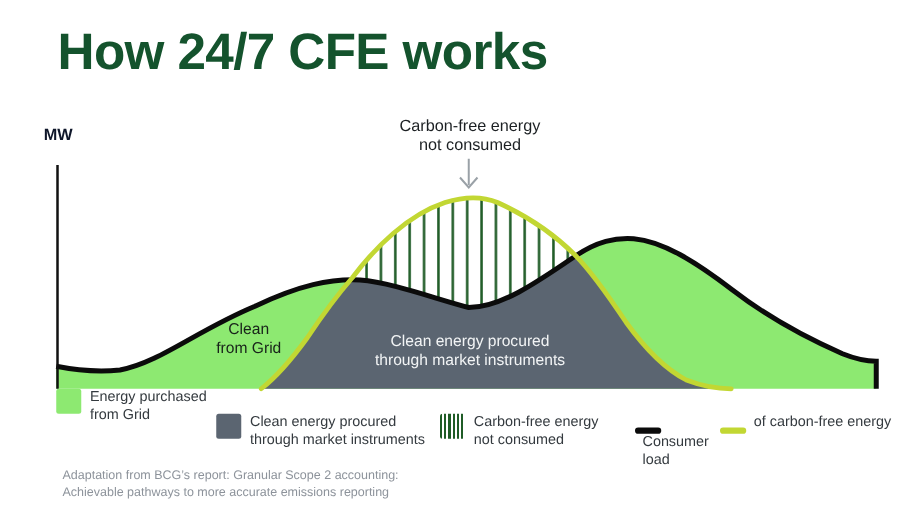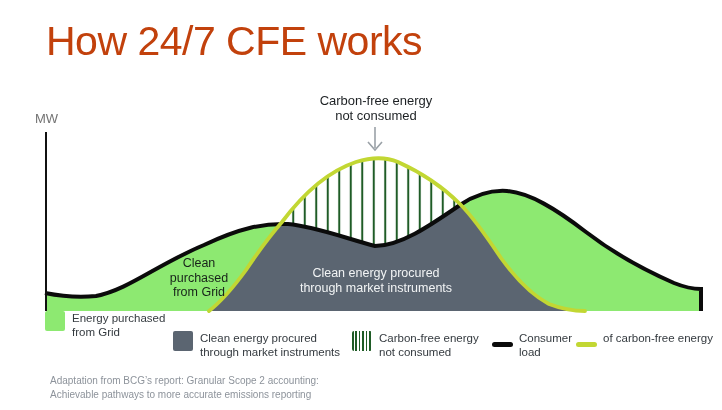--- a/index.html
+++ b/index.html
@@ -2,24 +2,24 @@
 <html><head>
 <meta charset="utf-8">
 <style>
   html,body{margin:0;padding:0;background:#fff;}
   #stage{
     position:relative;width:722px;height:410px;background:#ffffff;
     font-family:"Liberation Sans", sans-serif;overflow:hidden;
   }
   .abs{position:absolute;}
   #title{
-    left:46px;top:18px;font-size:41px;font-weight:400;color:#c2410c;
+    left:46px;top:18px;font-size:41px;font-weight:700;color:#14532d;
     letter-spacing:-0.5px;white-space:nowrap;
   }
-  #mw-label{left:35px;top:111px;font-size:13px;color:#737373;}
+  #mw-label{left:35px;top:100px;font-size:13px;color:#0f172a;font-weight:bold;}
   #annotation{
     left:290px;top:93px;width:172px;text-align:center;
     font-size:13px;line-height:15px;color:#1c2023;
   }
   #annotation span{display:block;}
   .area-label{text-align:center;font-size:12.5px;line-height:14.5px;}
   .area-label span{display:block;}
   #grid-label{left:153px;top:256px;width:92px;color:#18231a;}
   #market-label{left:288px;top:266px;width:176px;color:#f2f4f5;}
   #chart-svg{left:0;top:0;}
@@ -110,21 +110,20 @@
     <line x1="46" y1="132" x2="46" y2="311" stroke="#111111" stroke-width="2"></line>
 
     <g stroke="#9aa1a7" stroke-width="1.6" fill="none">
       <line x1="375" y1="127" x2="375" y2="148"></line>
       <polyline points="368,142 375,150 382,142"></polyline>
     </g>
   </svg>
 
   <div id="grid-label" class="abs area-label">
     <span>Clean</span>
-    <span>purchased</span>
     <span>from Grid</span>
   </div>
 
   <div id="market-label" class="abs area-label">
     <span>Clean energy procured</span>
     <span>through market instruments</span>
   </div>
 
   <div class="abs legend-item" style="left:45px;top:311px;">
     <div class="swatch-box" style="background:#8de971;"></div>
@@ -143,21 +142,21 @@
   </div>
 
   <div class="abs legend-item" style="left:352px;top:331px;">
     <div class="swatch-box" style="background:repeating-linear-gradient(90deg,#1f5c26 0 1.7px,#ffffff 1.7px 3.4px);"></div>
     <div class="legend-text" style="margin-left:7px;">
       <span>Carbon-free energy</span>
       <span>not consumed</span>
     </div>
   </div>
 
-  <div class="abs legend-item" style="left:492px;top:331px;">
+  <div class="abs legend-item" style="left:508px;top:331px;flex-direction:column;">
     <div class="swatch-line" style="background:#0b0b0b;"></div>
     <div class="legend-text" style="margin-left:6px;">
       <span>Consumer</span>
       <span>load</span>
     </div>
   </div>
 
   <div class="abs legend-item" style="left:576px;top:331px;">
     <div class="swatch-line" style="background:#c2d733;"></div>
     <div class="legend-text" style="margin-left:6px;">

